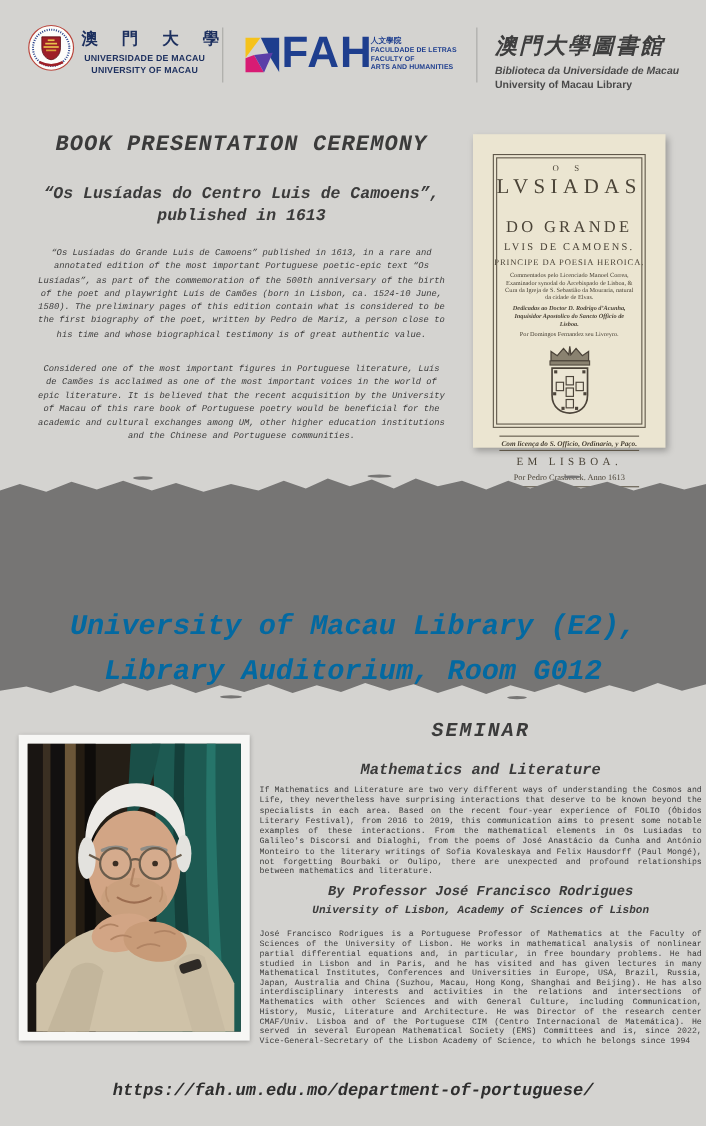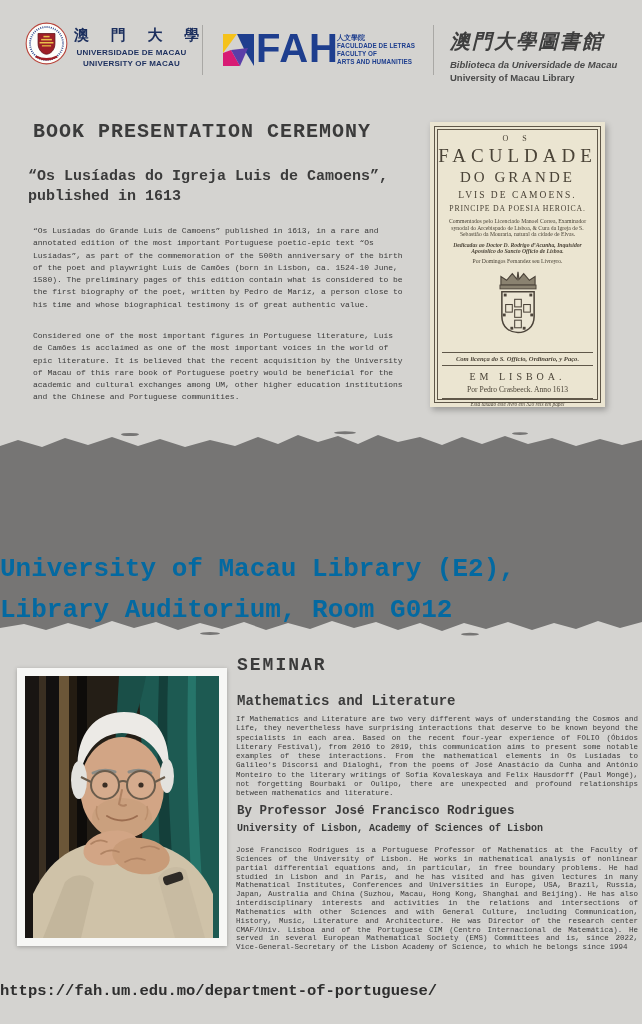--- a/index.html
+++ b/index.html
@@ -4,21 +4,21 @@
 <style>
   html,body{margin:0;padding:0;background:#9a9a9a;}
   #poster{
     position:relative;width:642px;height:1024px;margin:0 auto;
     background:#d4d3d0;overflow:hidden;
     font-family:"Liberation Sans",sans-serif;color:#3b3b3b;
   }
   .mono{font-family:"Liberation Mono","DejaVu Sans Mono",monospace;}
   .serif{font-family:"Liberation Serif","DejaVu Serif",serif;}
   .abs{position:absolute;}
-  .ctr{}
+  .ctr{text-align:center;font-style:italic;}
 
   
   .hdr-divider{position:absolute;top:25px;width:1px;height:50px;background:#a9a8a5;}
   .um-text{position:absolute;left:74px;top:26px;width:115px;text-align:center;color:#1c2f5e;}
   .um-cn{font-size:15px;letter-spacing:9px;font-family:"Liberation Serif",serif;font-weight:700;white-space:nowrap;}
   .um-pt{font-size:8px;font-weight:700;margin-top:3px;letter-spacing:0.2px;}
   .um-en{font-size:8px;font-weight:700;margin-top:2px;letter-spacing:0.2px;}
   .fah-word{position:absolute;left:256px;top:26px;font-size:40px;font-weight:600;color:#1e3e8e;letter-spacing:1px;line-height:44px;}
   .fah-small{position:absolute;left:337px;top:34px;color:#1e3e8e;line-height:8px;}
   .fah-small .cn{font-size:7px;font-weight:700;}
@@ -30,27 +30,27 @@
 
   
   .cer-title{left:33px;top:120px;width:373px;font-size:20px;font-weight:700;letter-spacing:1px;}
   .cer-sub{left:28px;top:167px;width:383px;font-size:15px;font-weight:700;line-height:20px;}
   .cer-p{left:33px;width:373px;font-size:8px;line-height:12.3px;font-weight:400;}
   .cer-p1{top:225px;}
   .cer-p2{top:330px;}
 
   
   .book{left:430px;top:122px;width:175px;height:285px;background:#ebe5d1;
-        box-shadow:2px 3px 6px rgba(0,0,0,0.28);padding:4px;box-sizing:border-box;}
+        box-shadow:2px 3px 6px rgba(0,0,0,0.28);padding:18px;box-sizing:border-box;}
   .book-frame{width:100%;height:100%;border:1.4px solid #5f5749;outline:0.8px solid #5f5749;outline-offset:-4px;
         box-sizing:border-box;display:flex;flex-direction:column;align-items:center;
         color:#4a4337;padding-top:7px;}
   .bk-os{font-size:8px;letter-spacing:6px;}
   .bk-t1{font-size:19px;letter-spacing:5px;margin-top:2px;}
-  .bk-t2{font-size:15px;letter-spacing:3px;margin-top:2px;}
+  .bk-t2{font-size:15px;letter-spacing:3px;margin-top:18px;}
   .bk-t3{font-size:9.5px;letter-spacing:2px;margin-top:4px;}
   .bk-t4{font-size:7.8px;letter-spacing:0.8px;margin-top:4px;}
   .bk-comm{font-size:5.7px;line-height:6.6px;width:88%;text-align:center;margin-top:5px;}
   .bk-ded{font-size:5.7px;line-height:6.6px;width:78%;text-align:center;margin-top:4px;font-style:italic;font-weight:700;}
   .bk-sell{font-size:5.7px;margin-top:3px;}
   .bk-lic{font-size:6.6px;font-style:italic;font-weight:700;width:92%;text-align:center;margin-top:6px;
           border-top:0.8px solid #5f5749;border-bottom:0.8px solid #5f5749;padding:2.5px 0;}
   .bk-place{font-size:10px;letter-spacing:4px;margin-top:5px;}
   .bk-printer{font-size:7.6px;margin-top:3px;}
   .bk-tax{font-size:5.4px;font-style:italic;width:92%;text-align:center;margin-top:4px;
@@ -119,30 +119,30 @@
   <div class="hdr-divider" style="left:433px;"></div>
 
   <div class="lib-text">
     <div class="lib-cn">澳門大學圖書館</div>
     <div class="lib-pt">Biblioteca da Universidade de Macau</div>
     <div class="lib-en">University of Macau Library</div>
   </div>
 
   <div class="abs ctr mono cer-title">BOOK PRESENTATION CEREMONY</div>
   <div class="abs ctr mono cer-sub">
-    <div>“Os Lusíadas do Igreja Luis de Camoens”,</div>
+    <div>“Os Lusíadas do Centro Luis de Camoens”,</div>
     <div>published in 1613</div>
   </div>
   <div class="abs ctr mono cer-p cer-p1">“Os Lusíadas do Grande Luis de Camoens” published in 1613, in a rare and annotated edition of the most important Portuguese poetic-epic text “Os Lusíadas”, as part of the commemoration of the 500th anniversary of the birth of the poet and playwright Luís de Camões (born in Lisbon, ca. 1524-10 June, 1580). The preliminary pages of this edition contain what is considered to be the first biography of the poet, written by Pedro de Mariz, a person close to his time and whose biographical testimony is of great authentic value.</div>
   <div class="abs ctr mono cer-p cer-p2">Considered one of the most important figures in Portuguese literature, Luís de Camões is acclaimed as one of the most important voices in the world of epic literature. It is believed that the recent acquisition by the University of Macau of this rare book of Portuguese poetry would be beneficial for the academic and cultural exchanges among UM, other higher education institutions and the Chinese and Portuguese communities.</div>
 
   <div class="abs book serif">
     <div class="book-frame">
       <div class="bk-os">O S</div>
-      <div class="bk-t1">FACULDADE</div>
+      <div class="bk-t1">LVSIADAS</div>
       <div class="bk-t2">DO GRANDE</div>
       <div class="bk-t3">LVIS DE CAMOENS.</div>
       <div class="bk-t4">PRINCIPE DA POESIA HEROICA.</div>
       <div class="bk-comm">Commentados pelo Licenciado Manoel Correa, Examinador synodal do Arcebispado de Lisboa, &amp; Cura da Igreja de S. Sebastião da Mouraria, natural da cidade de Elvas.</div>
       <div class="bk-ded">Dedicadas ao Doctor D. Rodrigo d’Acunha, Inquisidor Apostolico do Sancto Officio de Lisboa.</div>
       <div class="bk-sell">Por Domingos Fernandez seu Livreyro.</div>
       <div style="margin-top:4px;">
         <svg width="58" height="74" viewBox="0 0 60 78">
           <path d="M12,18 L12,9 L18,13 L24,6 L29,12 L30,4 L31,12 L36,6 L42,13 L48,9 L48,18 Z" fill="#8a8270" stroke="#4c443a" stroke-width="1.2"></path>
           <rect x="11" y="18" width="38" height="4" fill="#8a8270" stroke="#4c443a" stroke-width="1"></rect>

